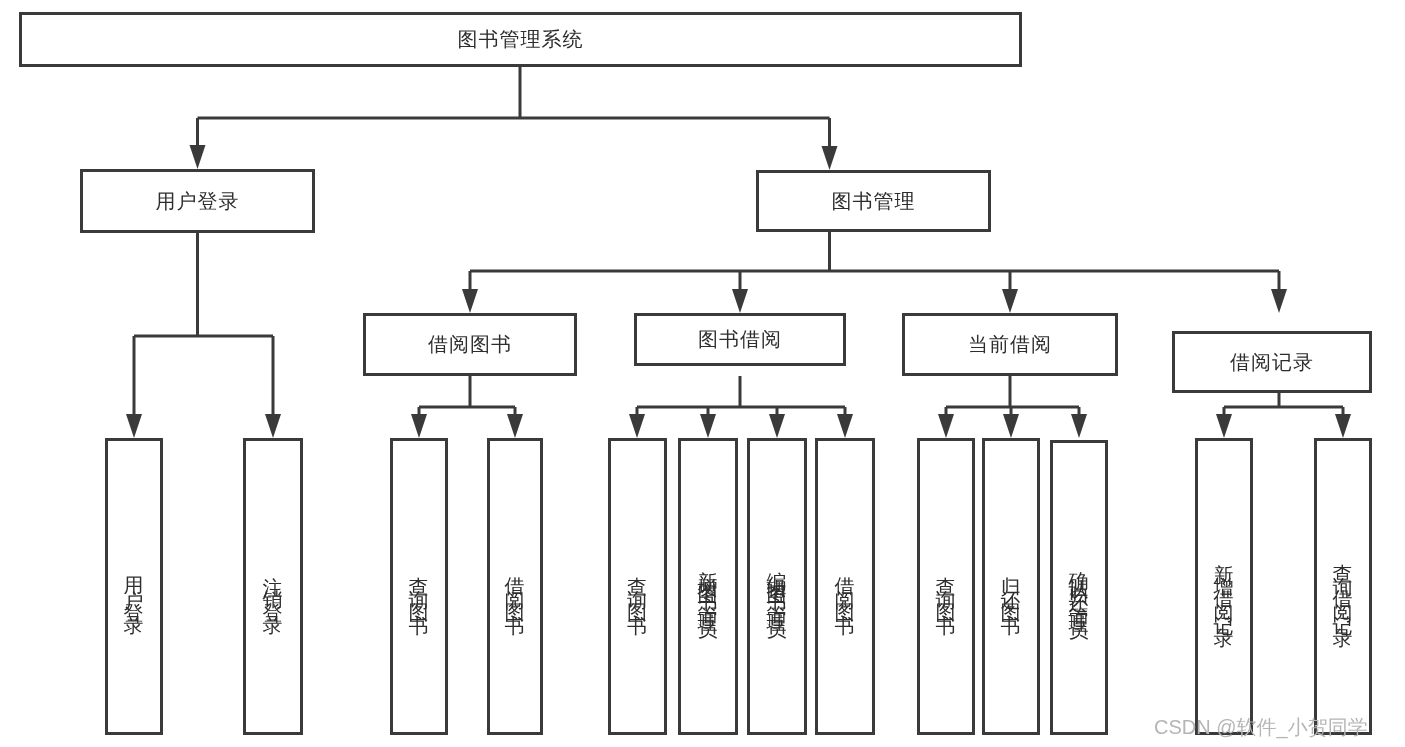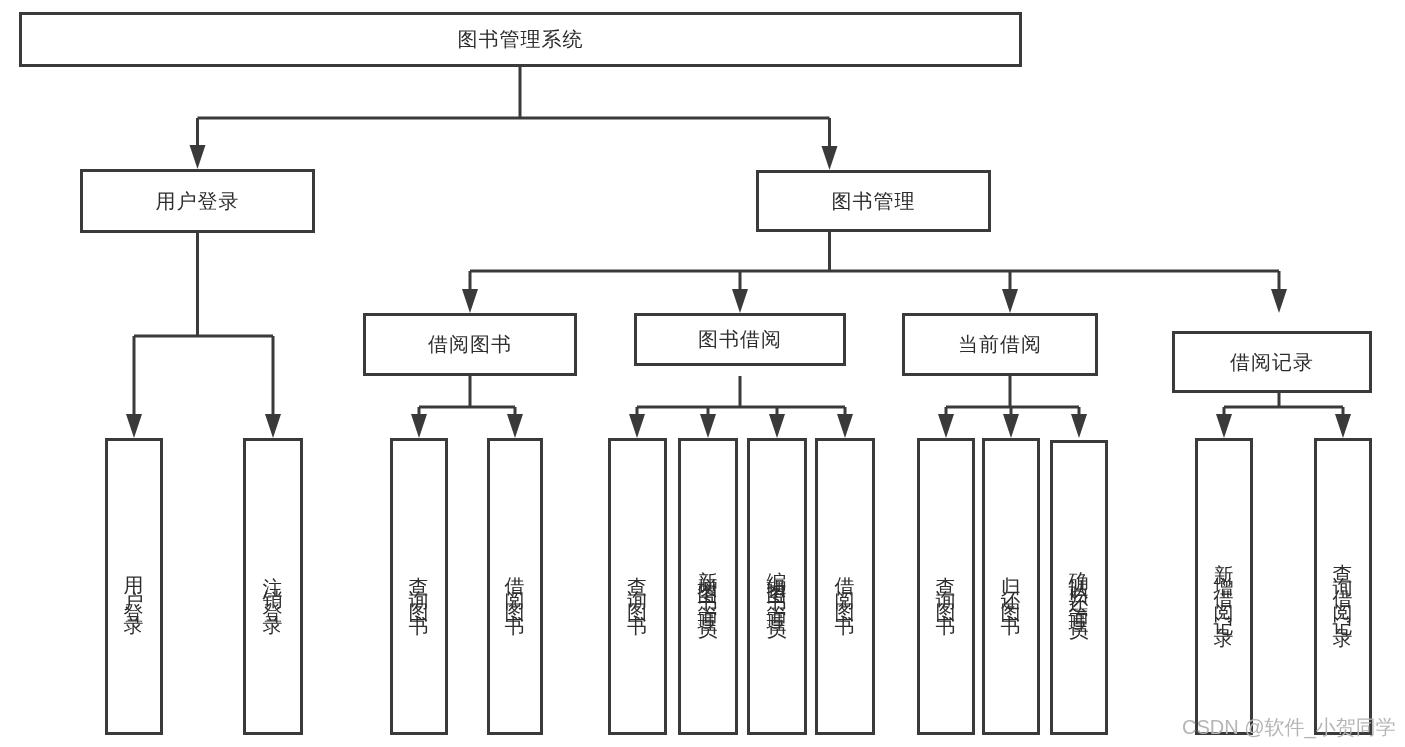--- a/index.html
+++ b/index.html
@@ -42,21 +42,20 @@
     white-space:nowrap;
   }
   .vtext.long{letter-spacing:7px;}
   .watermark{
     position:absolute;
     left:1154px;top:714px;
     font-size:20px;
     color:var(--watermark);
     white-space:nowrap;
     pointer-events:none;
-    margin-left:28px;
   }
 </style>
 </head>
 <body>
 
 <div class="canvas">
 
   <svg class="connectors" viewBox="0 0 1405 747" xmlns="http://www.w3.org/2000/svg">
 
     <path fill="none" stroke="var(--line)" stroke-width="3" d="
@@ -108,21 +107,21 @@
   <div class="node" style="left:712px;top:170px;width:235px;height:62px;margin-left:44px;">
     <span>图书管理</span>
   </div>
 
   <div class="node" style="left:363px;top:313px;width:214px;height:63px;">
     <span>借阅图书</span>
   </div>
   <div class="node" style="left:634px;top:313px;width:212px;height:53px;">
     <span>图书借阅</span>
   </div>
-  <div class="node" style="left:902px;top:313px;width:196px;height:63px;">
+  <div class="node" style="left:902px;top:313px;width:216px;height:63px;">
     <span>当前借阅</span>
   </div>
   <div class="node" style="left:1172px;top:331px;width:200px;height:62px;">
     <span>借阅记录</span>
   </div>
 
   <div class="leaf" style="left:105px;top:438px;width:58px;height:297px;">
     <span class="vtext">用户登录</span>
   </div>
   <div class="leaf" style="left:243px;top:438px;width:60px;height:297px;">

